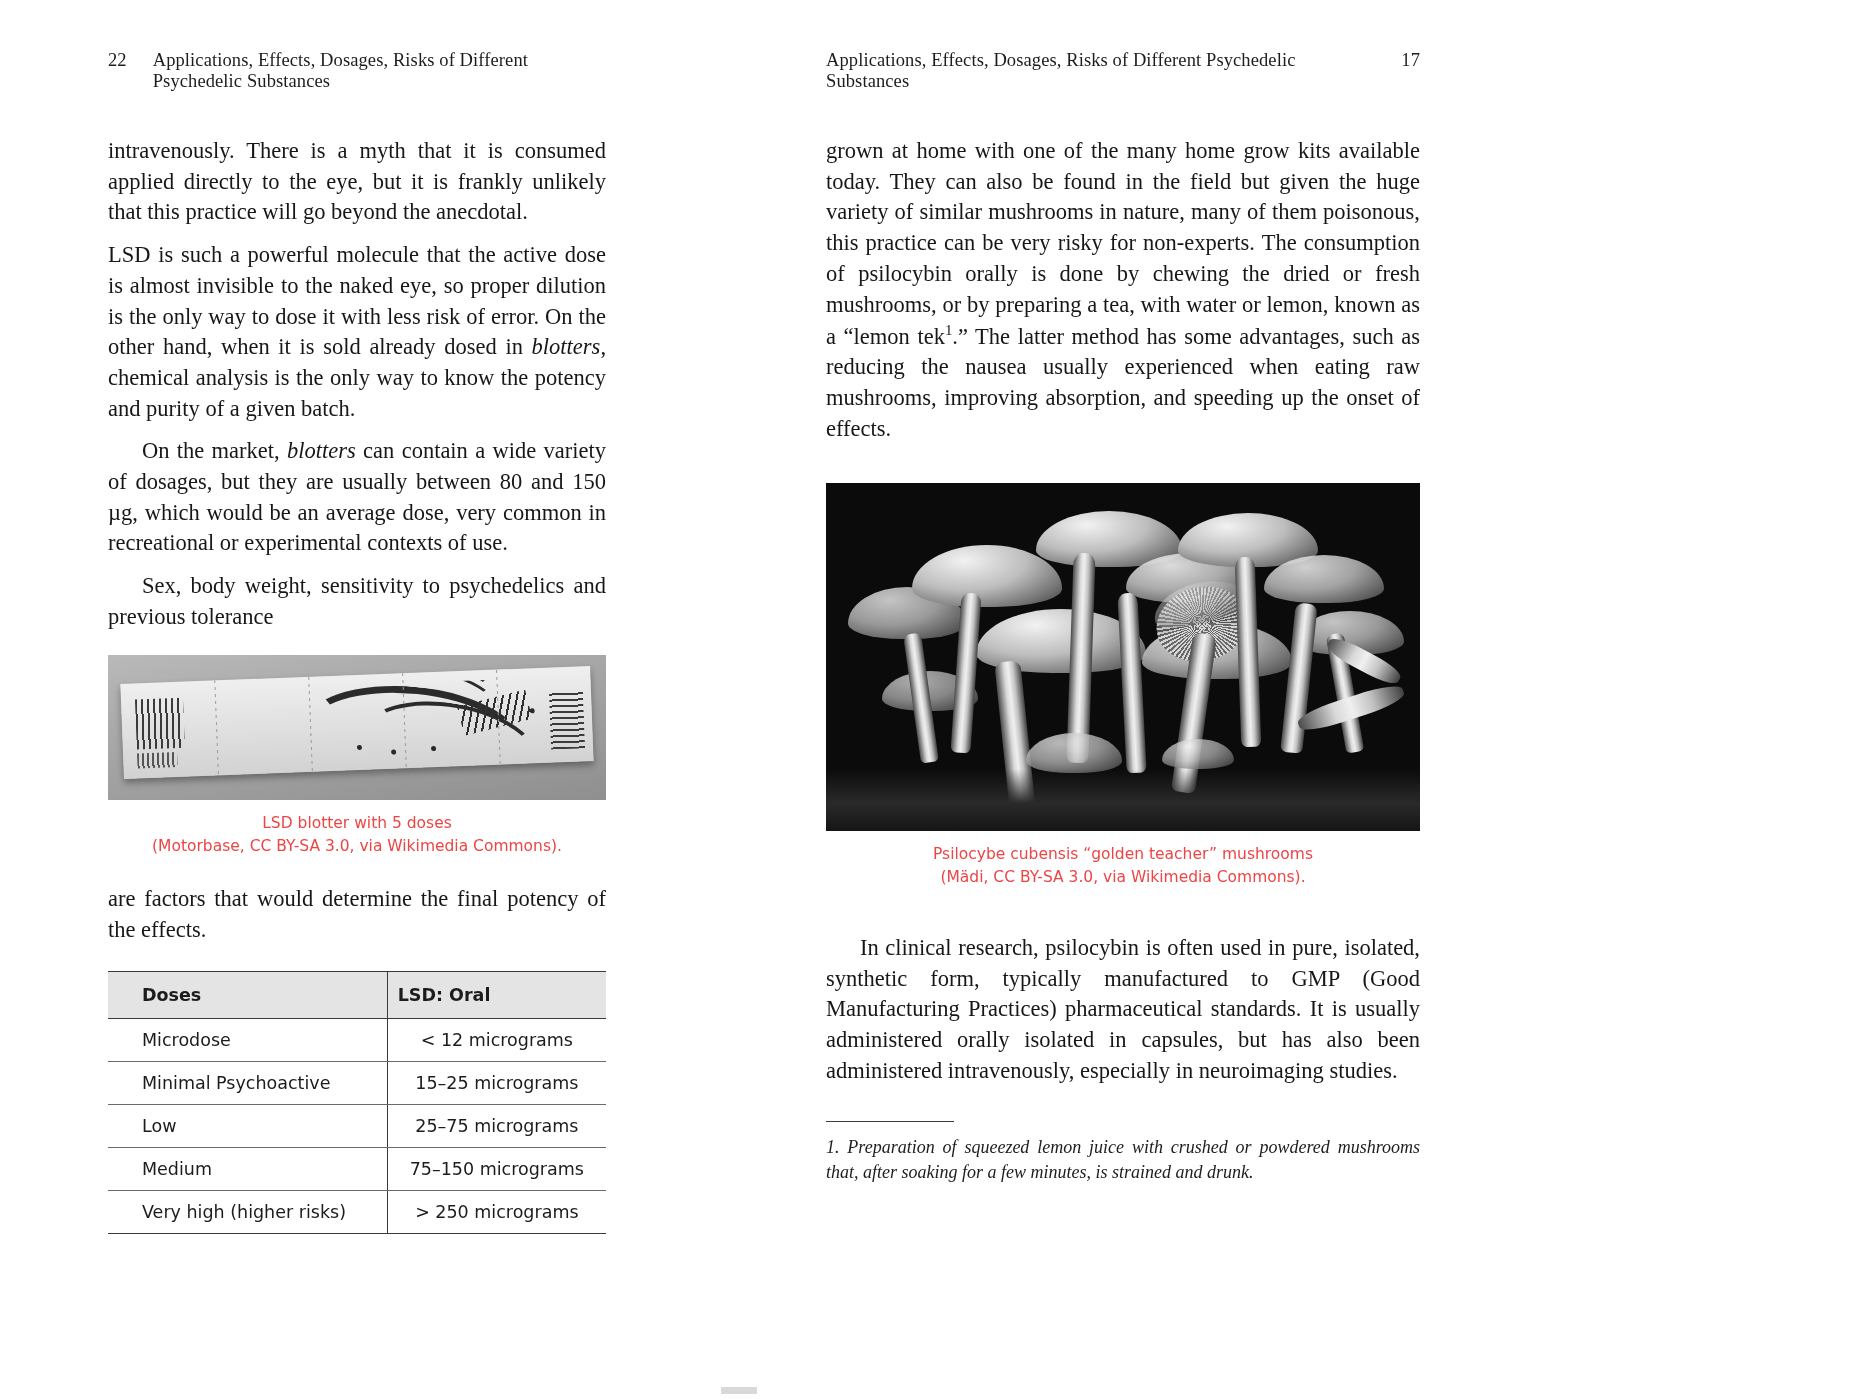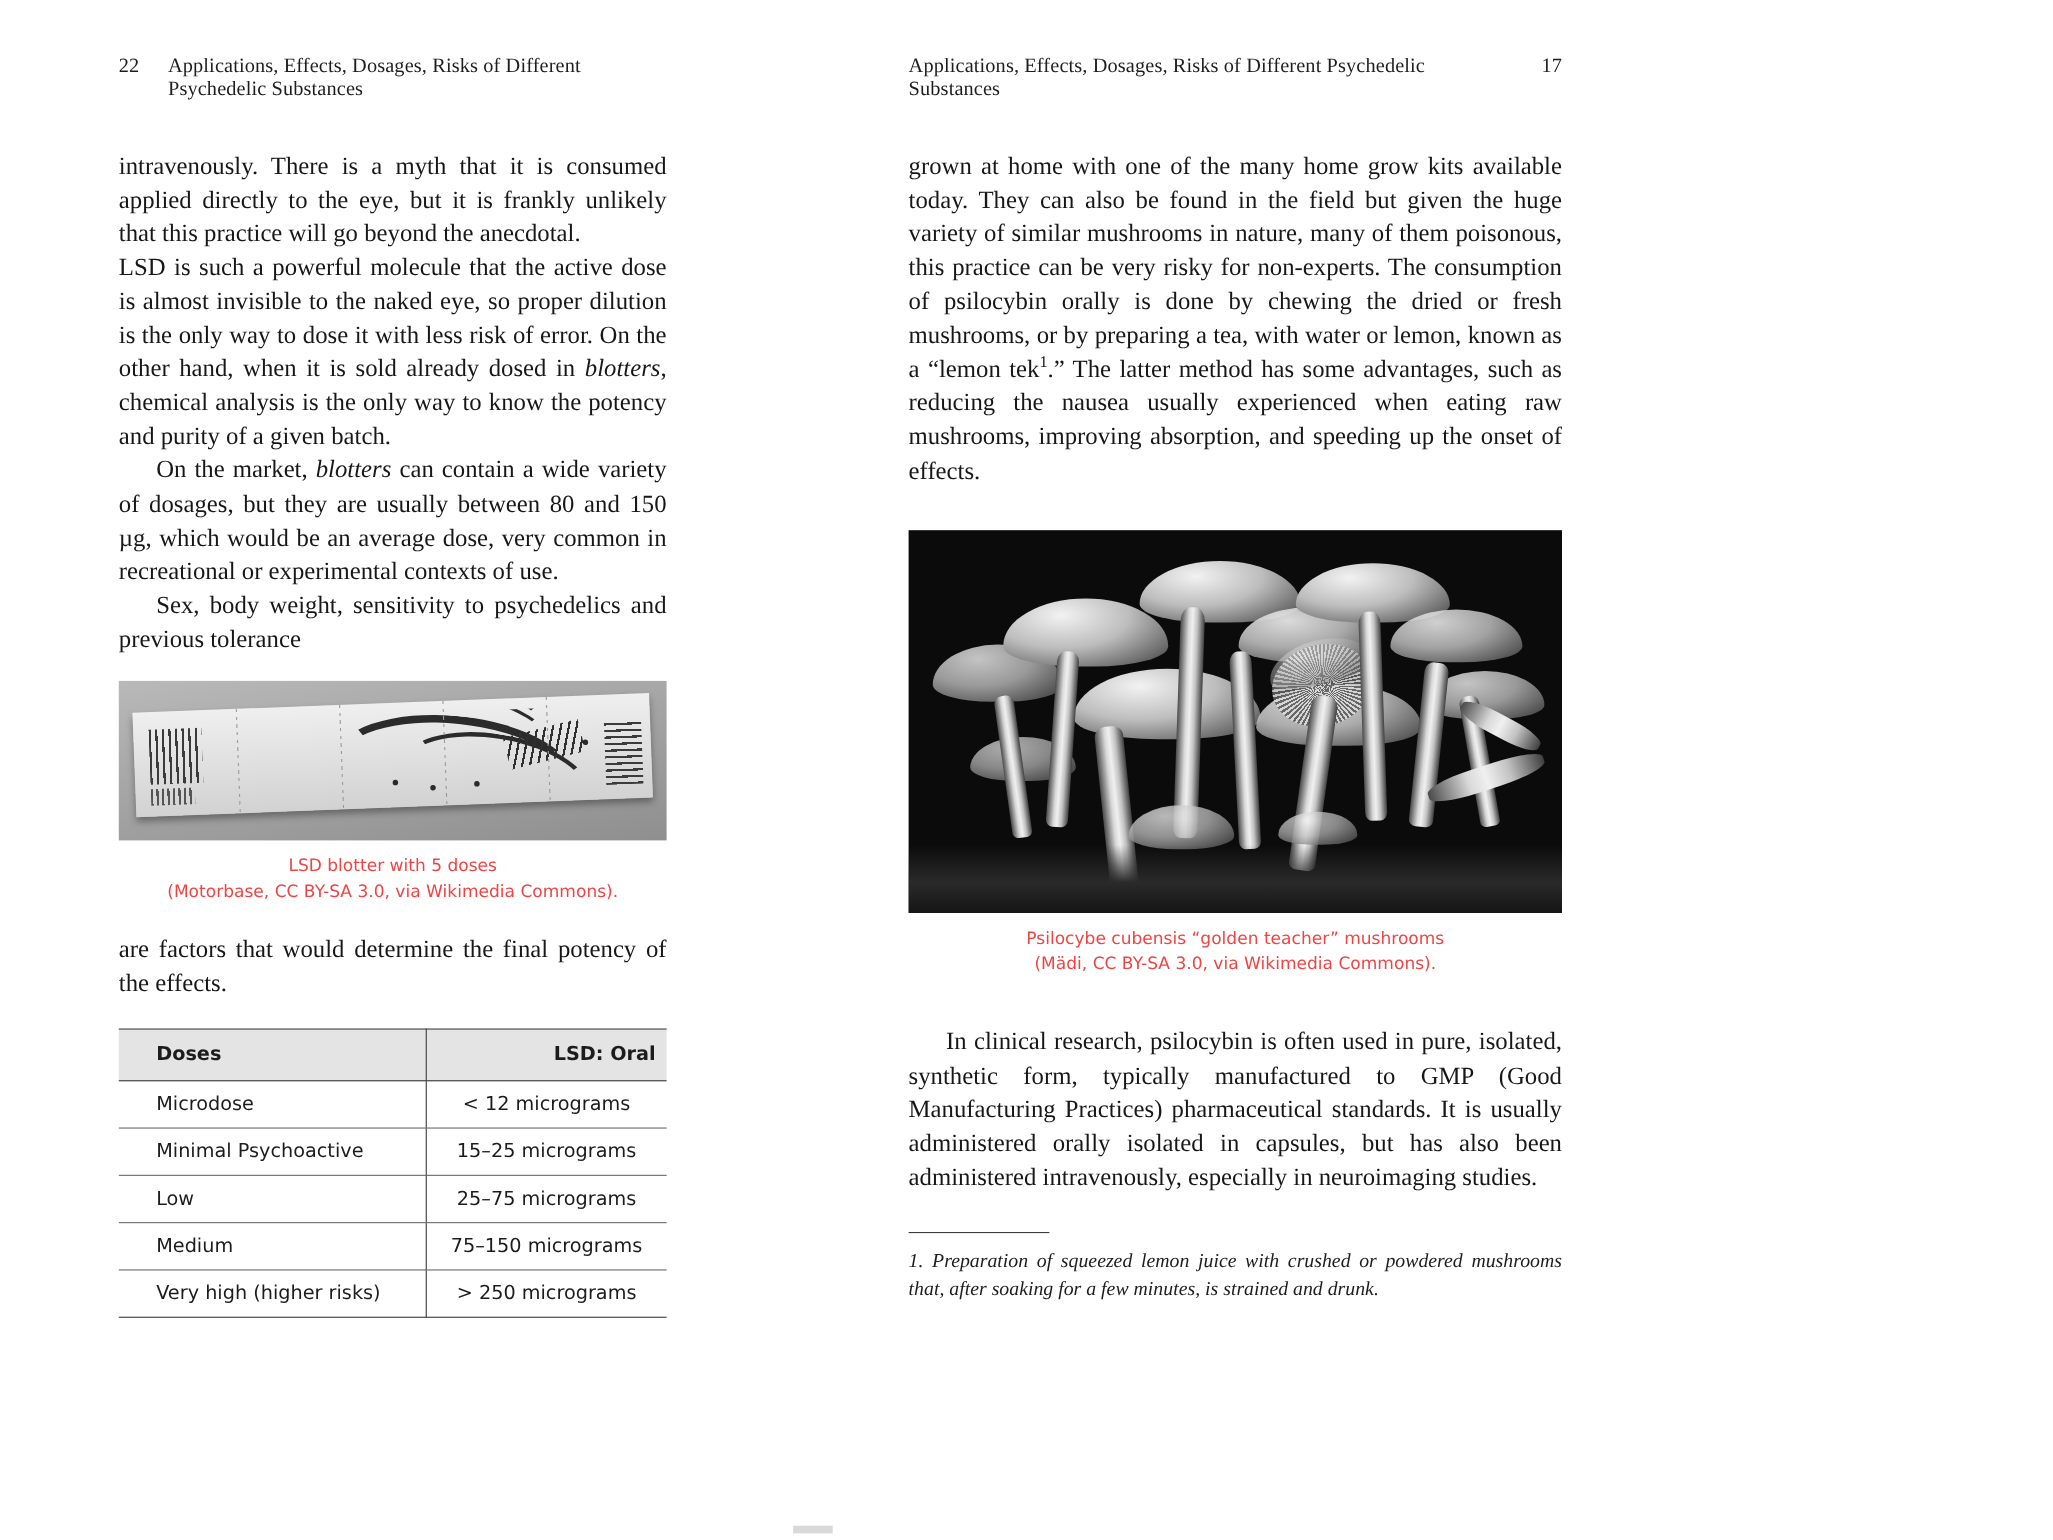--- a/index.html
+++ b/index.html
@@ -65,21 +65,21 @@
     text-align: justify;
     text-justify: inter-word;
     hyphens: auto;
     -webkit-hyphens: auto;
     color: #171717;
   }
   p.body.indent {
     text-indent: 34px;
   }
   p.body + p.body {
-    margin-top: 0;
+    margin-top: 12px;
   }
   h3.subhead {
     font-size: 22.5px;
     font-style: italic;
     font-weight: bold;
     margin: 26px 0 4px 0;
     color: #121212;
   }
   .figure {
     margin: 22px 0 0 0;
@@ -187,21 +187,21 @@
     padding: 13px 10px;
     border-top: 1.3px solid #3a3a3a;
     border-bottom: 1.3px solid #3a3a3a;
   }
   table.doses th.col-doses {
     text-align: left;
     padding-left: 34px;
     border-right: 1.3px solid #3a3a3a;
   }
   table.doses th.col-route {
-    text-align: right;
+    text-align: left;
   }
   table.doses td {
     padding: 11px 10px;
     border-bottom: 1.1px solid #6a6a6a;
   }
   table.doses td.cell-label {
     text-align: left;
     padding-left: 34px;
     border-right: 1.3px solid #3a3a3a;
   }

